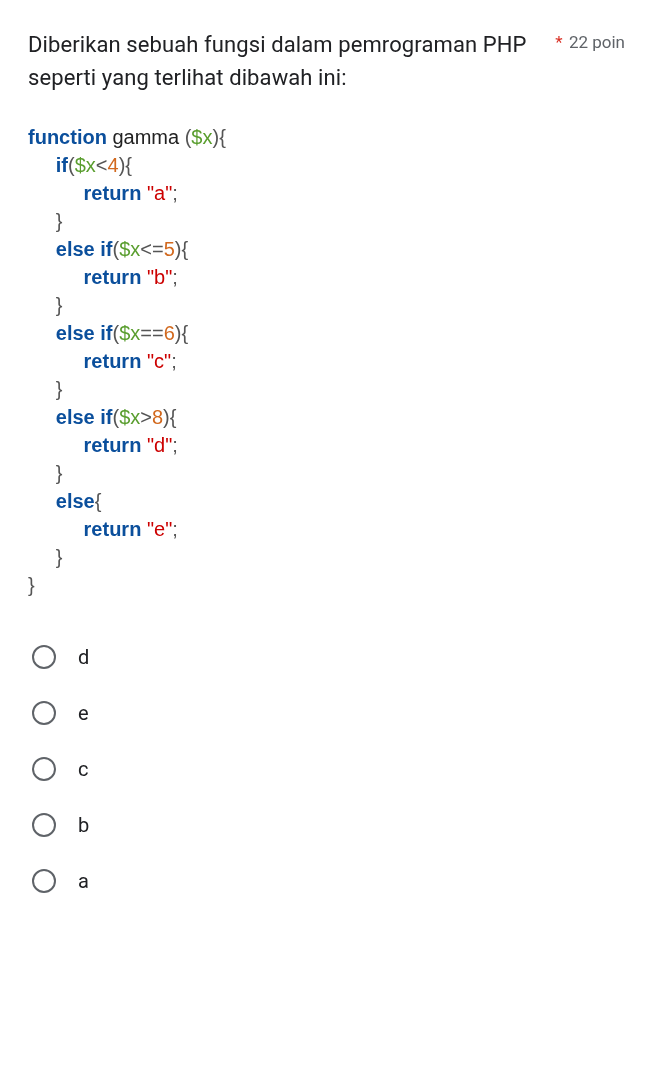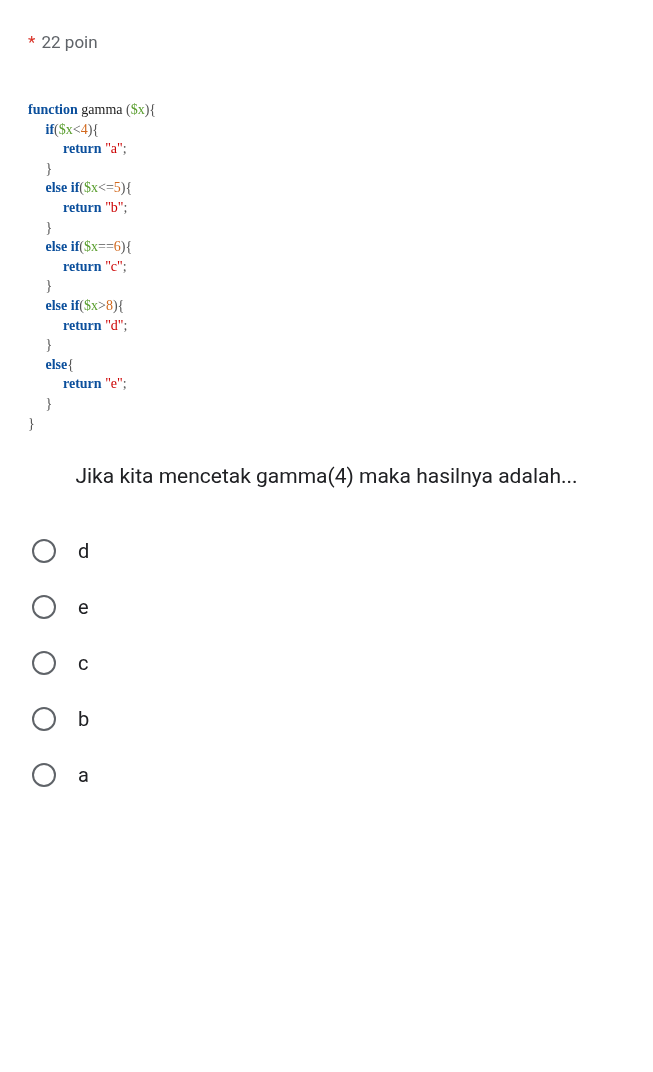--- a/index.html
+++ b/index.html
@@ -31,23 +31,23 @@
     font-size: 17px;
     color: #5f6368;
     padding-top: 4px;
   }
   .asterisk {
     color: #d93025;
     font-size: 17px;
     margin-right: 2px;
   }
   .code-block {
-    margin-top: 48px;
-    font-family: Liberation Serif, serif;
-    font-size: 14px;
+    margin-top: 29px;
+    font-family: Liberation Sans, sans-serif;
+    font-size: 20px;
     line-height: 1.4;
     white-space: pre;
     color: #666;
   }
   .kw { color: #0b4f9c; font-weight: bold; }
   .fn { color: #222; }
   .var { color: #5a9e2f; }
   .num { color: #d2691e; }
   .str { color: #c00; }
   .op { color: #555; }
@@ -81,20 +81,21 @@
     font-size: 20px;
     color: #202124;
   }
 </style>
 </head>
 <body>
 
 <div class="card">
 
   <div class="q-header">
+    <div class="q-title">Diberikan sebuah fungsi dalam pemrograman PHP seperti yang terlihat dibawah ini:</div>
     <div class="points-wrap">
       <span class="asterisk">*</span>
       <span>22 poin</span>
     </div>
   </div>
 
   <div class="code-block"><span class="kw">function</span> <span class="fn">gamma</span><span class="brace"> (</span><span class="var">$x</span><span class="brace">)</span><span class="brace">{</span>
      <span class="kw">if</span><span class="brace">(</span><span class="var">$x</span><span class="op">&lt;</span><span class="num">4</span><span class="brace">)</span><span class="brace">{</span>
           <span class="kw">return</span> <span class="str">"a"</span><span class="op">;</span>
      <span class="brace">}</span>
@@ -105,21 +106,20 @@
           <span class="kw">return</span> <span class="str">"c"</span><span class="op">;</span>
      <span class="brace">}</span>
      <span class="kw">else if</span><span class="brace">(</span><span class="var">$x</span><span class="op">&gt;</span><span class="num">8</span><span class="brace">)</span><span class="brace">{</span>
           <span class="kw">return</span> <span class="str">"d"</span><span class="op">;</span>
      <span class="brace">}</span>
      <span class="kw">else</span><span class="brace">{</span>
           <span class="kw">return</span> <span class="str">"e"</span><span class="op">;</span>
      <span class="brace">}</span>
 <span class="brace">}</span></div>
 
-  <div class="sub-question">Jika kita mencetak gamma(4) maka hasilnya adalah...</div>
 
   <div class="options">
     <div class="option">
       <span class="radio"></span>
       <span class="opt-label">d</span>
     </div>
     <div class="option">
       <span class="radio"></span>
       <span class="opt-label">e</span>
     </div>

